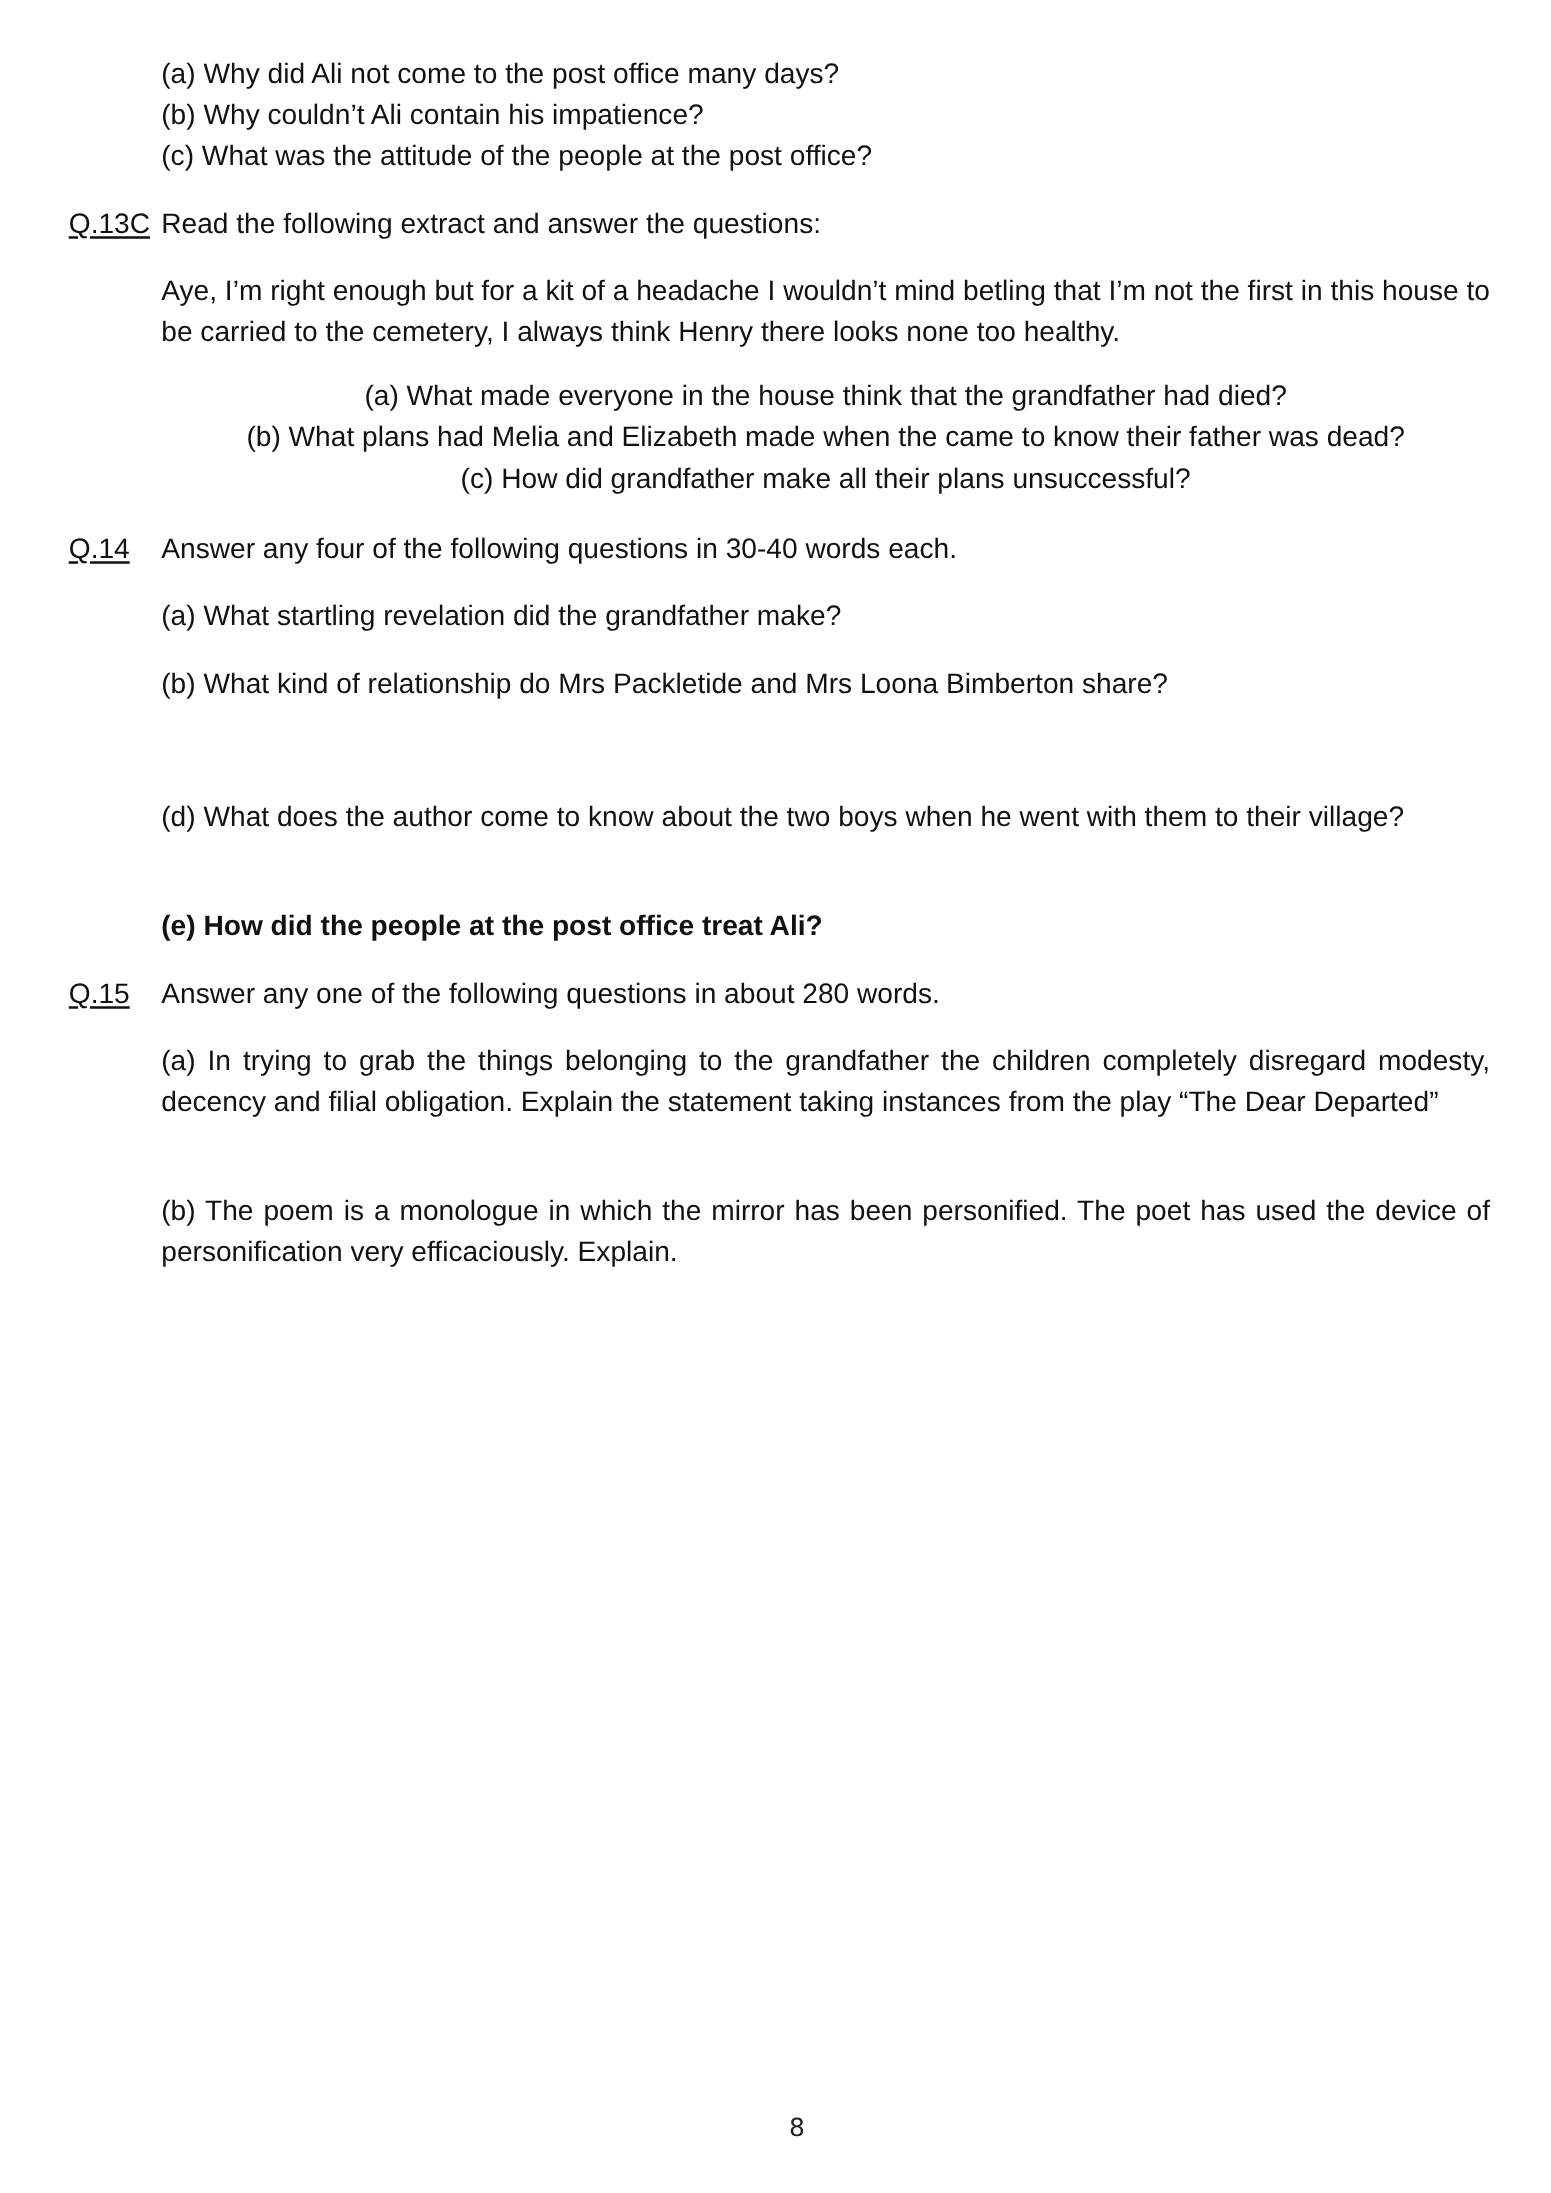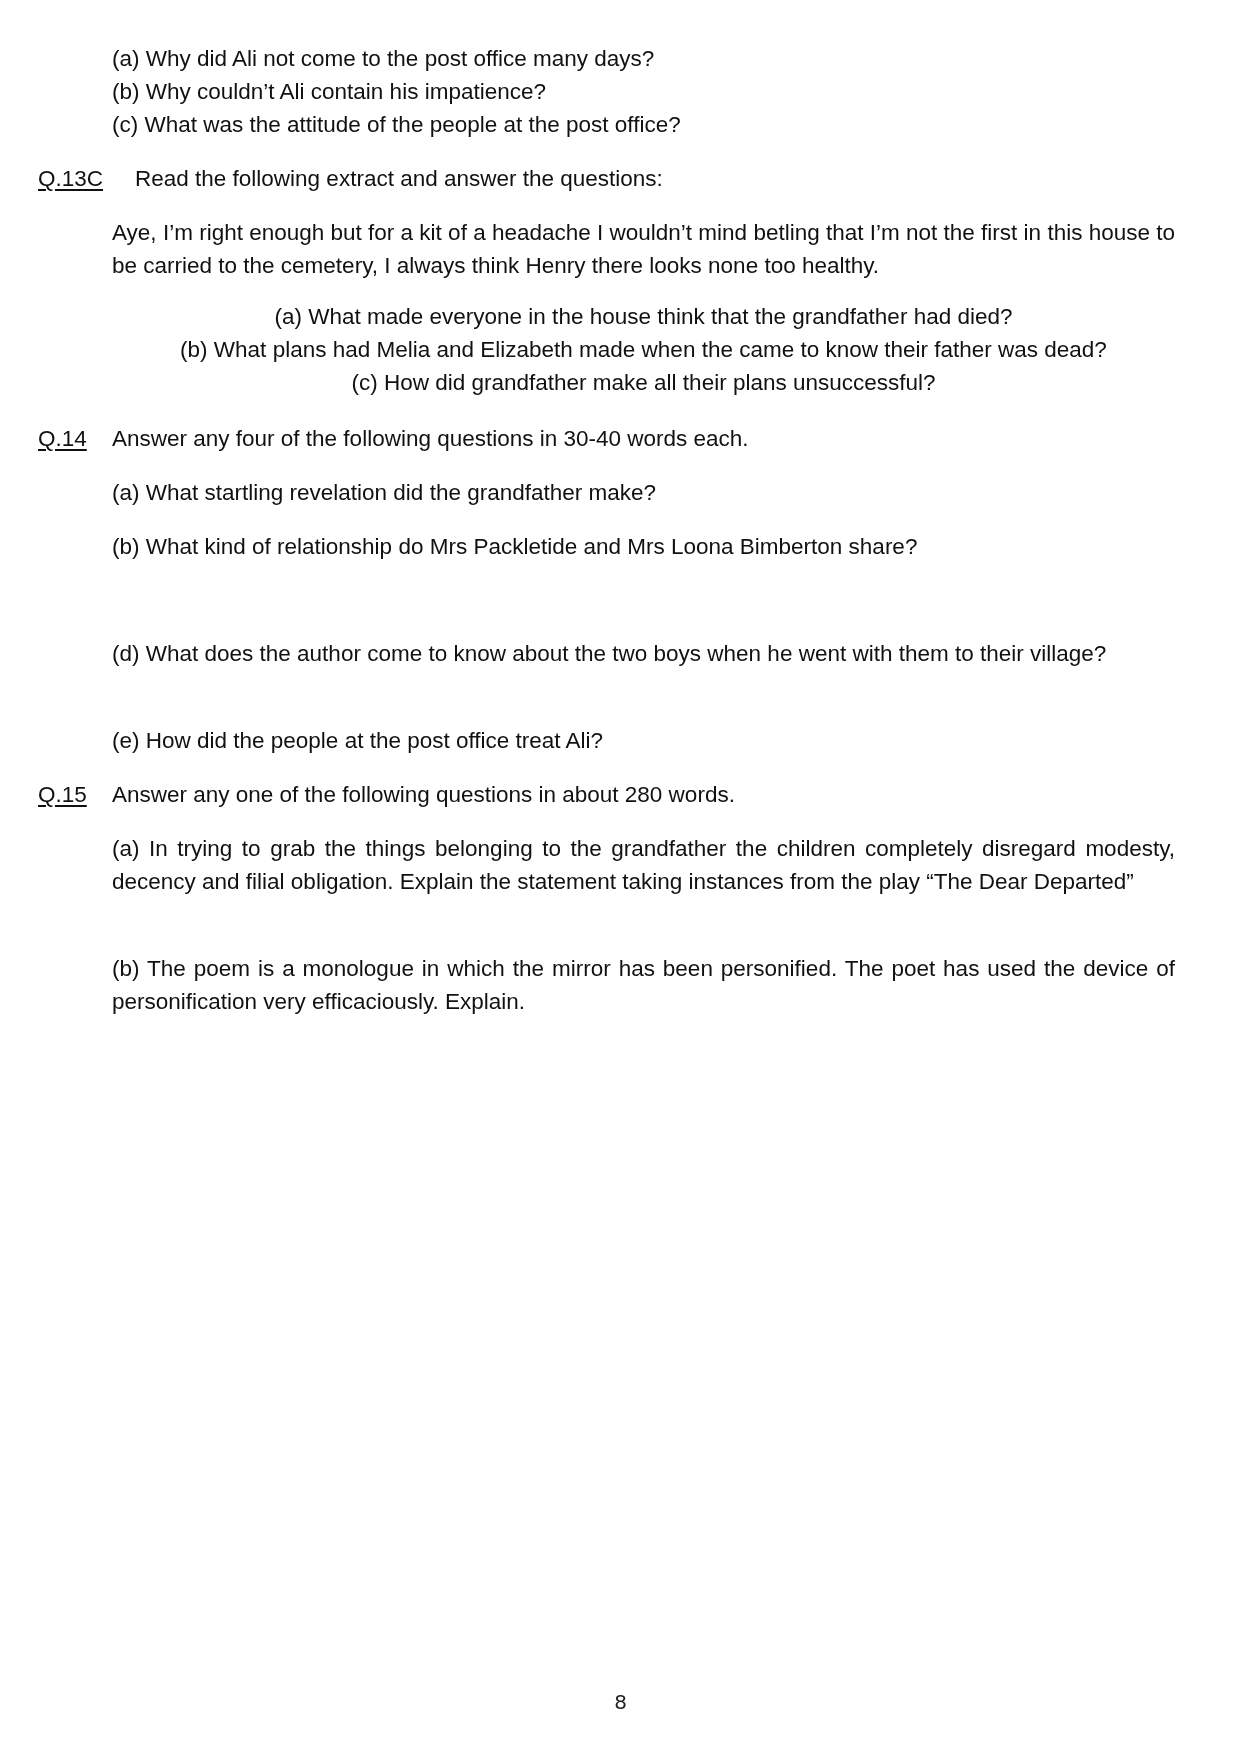--- a/index.html
+++ b/index.html
@@ -12,21 +12,21 @@
       height: 1754px;
       position: relative;
       overflow: hidden;
       font-family: "Liberation Sans", sans-serif;
       color: #111111;
       font-size: 22.5px;
       line-height: 33px;
     }
     .page {
       position: absolute;
-      left: 0;
+      left: 17px;
       top: 0;
       width: 1014px;
       height: 1754px;
     }
     .block {
       position: absolute;
       left: 112px;
       width: 1063px;
     }
     .line {
@@ -71,40 +71,40 @@
 <div class="page">
 
   <div class="block" style="top:42px;">
     <div class="line">(a) Why did Ali not come to the post office many days?</div>
     <div class="line">(b) Why couldn’t Ali contain his impatience?</div>
     <div class="line">(c) What was the attitude of the people at the post office?</div>
   </div>
 
   <div class="qhead" style="top:162px;">
     <span class="qlabel">Q.13C</span>
-    <span class="qtext" style="left:74px;margin-left:23px;">Read the following extract and answer the questions:</span>
+    <span class="qtext" style="left:74px;">Read the following extract and answer the questions:</span>
   </div>
 
   <div class="block justify" style="top:216px;">Aye, I’m right enough but for a kit of a headache I wouldn’t mind betling that I’m not the first in this house to be carried to the cemetery, I always think Henry there looks none too healthy.</div>
 
   <div class="block" style="top:300px;text-align:center;">
     <div class="line">(a) What made everyone in the house think that the grandfather had died?</div>
     <div class="line">(b) What plans had Melia and Elizabeth made when the came to know their father was dead?</div>
     <div class="line">(c) How did grandfather make all their plans unsuccessful?</div>
   </div>
 
   <div class="qhead" style="top:422px;">
     <span class="qlabel">Q.14</span>
     <span class="qtext" style="left:74px;">Answer any four of the following questions in 30-40 words each.</span>
   </div>
 
   <div class="block line" style="top:530px;">(b) What kind of relationship do Mrs Packletide and Mrs Loona Bimberton share?</div>
   <div class="block line" style="top:476px;">(a) What startling revelation did the grandfather make?</div>
   <div class="block justify" style="top:637px;">(d) What does the author come to know about the two boys when he went with them to their village?</div>
-  <div class="block line" style="top:724px;">(e) How did the people at the post office treat Ali?</div>
+  <div class="block line" style="top:724px;font-weight:bold;">(e) How did the people at the post office treat Ali?</div>
 
   <div class="qhead" style="top:778px;">
     <span class="qlabel">Q.15</span>
     <span class="qtext" style="left:74px;">Answer any one of the following questions in about 280 words.</span>
   </div>
 
   <div class="block justify" style="top:832px;">(a) In trying to grab the things belonging to the grandfather the children completely disregard modesty, decency and filial obligation. Explain the statement taking instances from the play “The Dear Departed”</div>
   <div class="block justify" style="top:952px;">(b) The poem is a monologue in which the mirror has been personified. The poet has used the device of personification very efficaciously. Explain.</div>
 
   <div class="pagenum">8</div>

